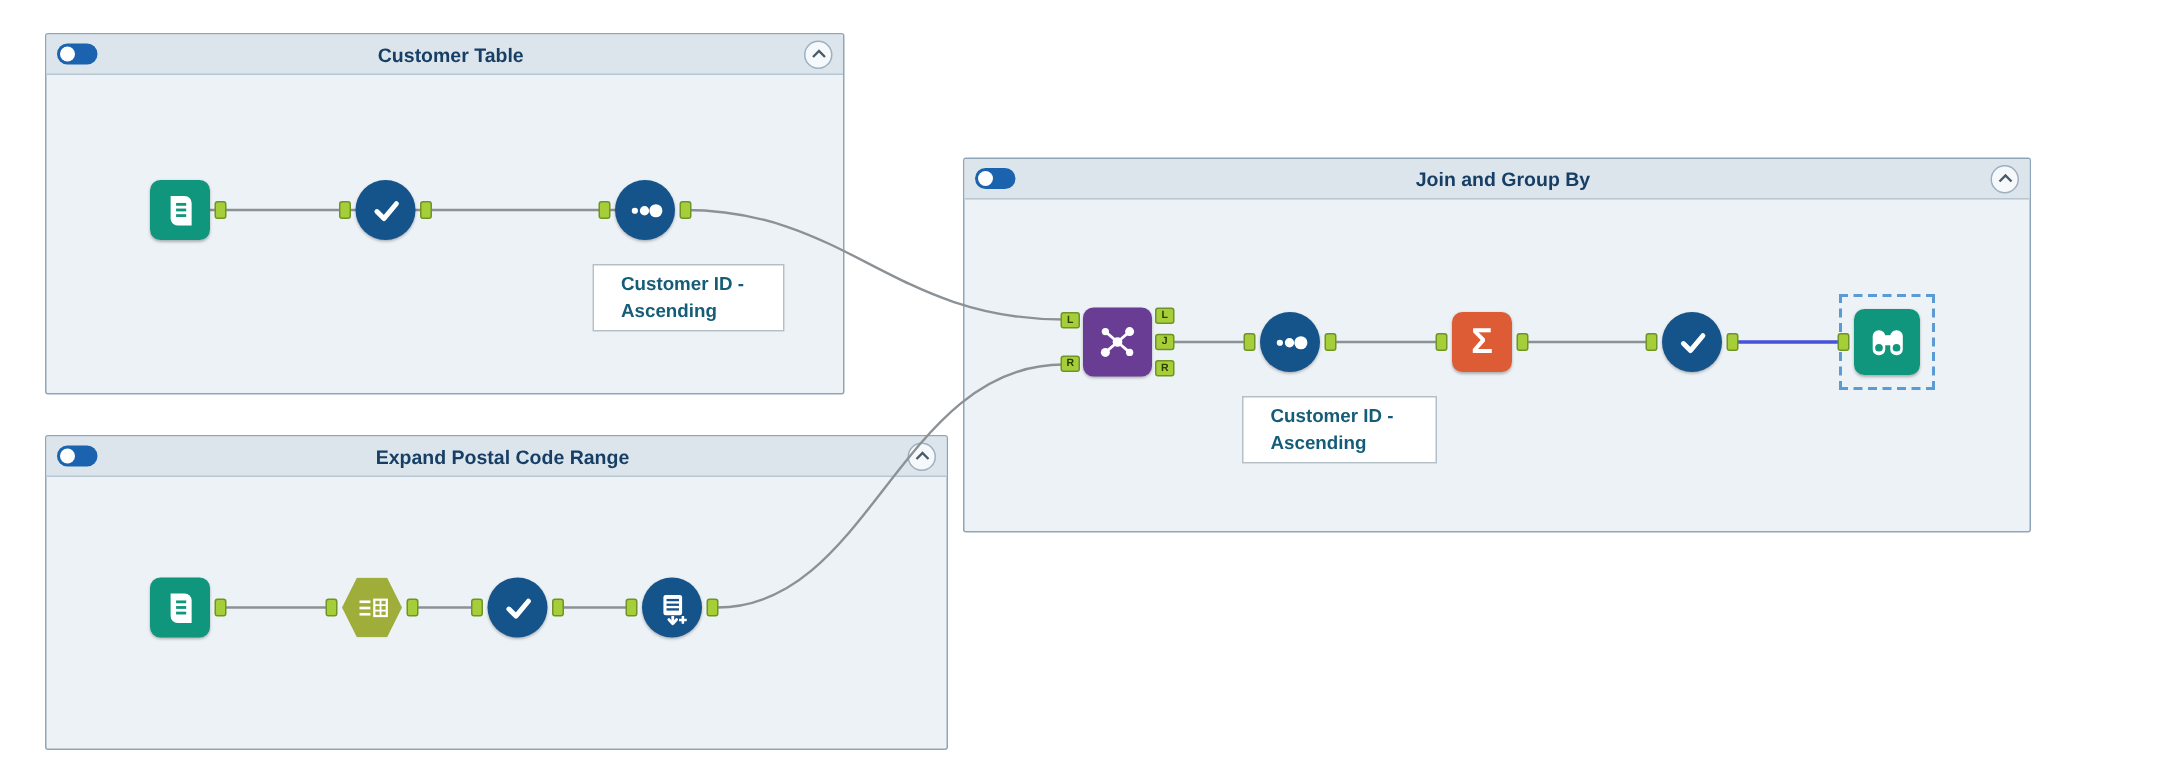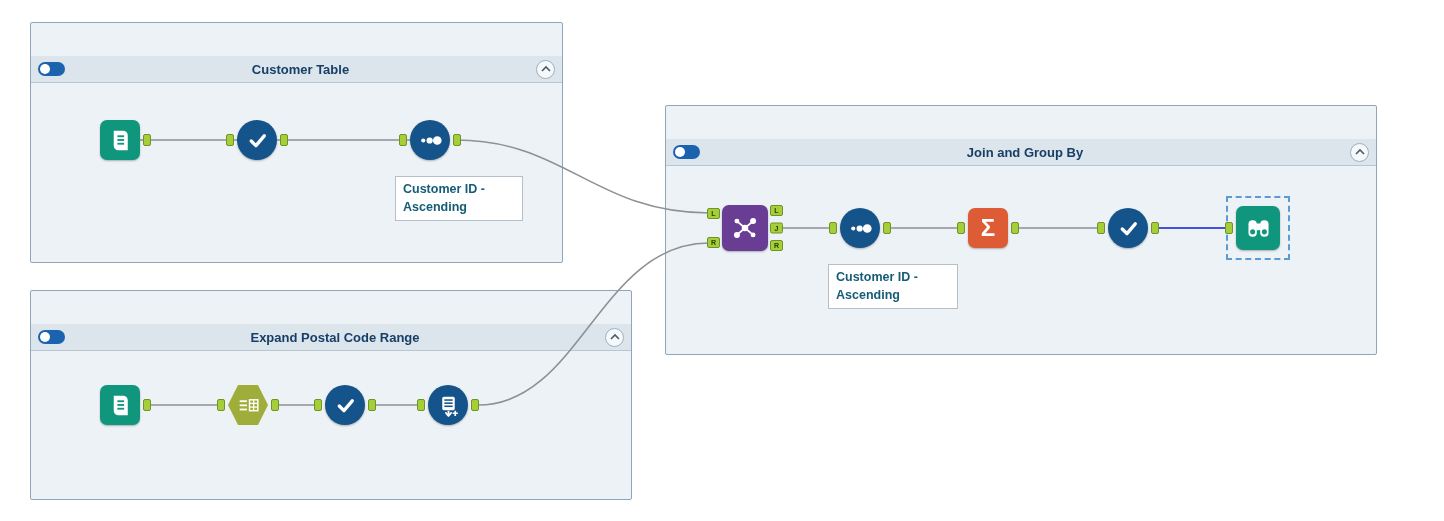--- a/index.html
+++ b/index.html
@@ -1,21 +1,21 @@
 <!DOCTYPE html>
 <html><head>
 <meta charset="utf-8">
 <style>
   * { margin:0; padding:0; box-sizing:border-box; }
   html,body { background:#ffffff; font-family:"Liberation Sans", sans-serif; }
   .canvas { position:relative; width:1444px; height:521px; background:#ffffff; overflow:hidden; }
 
   
   .container { position:absolute; border:1px solid #8fa6ba; background:#edf2f6; border-radius:2px; z-index:0; }
-  .container-header { height:27px; background:#dce5ec; border-bottom:1px solid #b8c6d2; display:flex; align-items:center; padding:0 7px; gap:8px;margin-top:33px; }
+  .container-header { height:27px; background:#dce5ec; border-bottom:1px solid #b8c6d2; display:flex; align-items:center; padding:0 7px; gap:8px; }
   .container-title { flex:1; text-align:center; font-size:13px; font-weight:bold; color:#173f66; }
   .toggle { width:27px; height:14px; border-radius:8px; background:#1b63ae; position:relative; flex:0 0 auto; cursor:pointer; }
   .toggle-knob { position:absolute; left:2px; top:2px; width:10px; height:10px; border-radius:50%; background:#ffffff; }
   .collapse-btn { width:19px; height:19px; border-radius:50%; border:1px solid #9db0c0; background:#f6f9fb; display:flex; align-items:center; justify-content:center; flex:0 0 auto; cursor:pointer; }
 
   
   svg.wires { position:absolute; left:0; top:0; z-index:1; }
   .wire { stroke:#8c9196; stroke-width:1.6; fill:none; }
   .wire.selected { stroke:#4453d8; stroke-width:2.2; }
 
@@ -26,21 +26,21 @@
   .rounded { border-radius:7px; }
   .hex { clip-path:polygon(25% 0%, 75% 0%, 100% 50%, 75% 100%, 25% 100%, 0% 50%); box-shadow:none; }
 
   
   .anchor { position:absolute; width:8px; height:12px; background:#a6ce39; border:1px solid #6f9426; border-radius:2px; top:50%; transform:translateY(-50%); z-index:4; }
   .anchor.in  { left:-11px; }
   .anchor.out { right:-11px; }
   .janchor { position:absolute; width:13px; height:11px; background:#a6ce39; border:1px solid #6f9426; border-radius:2px; font-size:7px; font-weight:bold; color:#2c3e00; display:flex; align-items:center; justify-content:center; z-index:4; line-height:1; }
 
   
-  .annotation { position:absolute; background:#ffffff; border:1px solid #b4bfc7; padding:4px 7px; font-size:12.5px; font-weight:600; color:#155d77; line-height:1.4; z-index:2; }
+  .annotation { position:absolute; background:#ffffff; border:1px solid #b4bfc7; padding:4px 18px; font-size:12.5px; font-weight:600; color:#155d77; line-height:1.4; z-index:2; }
 
   .selection-box { position:absolute; border:2px dashed #5b9bd5; z-index:2; background:transparent; }
 
   .sigma { color:#ffffff; font-size:24px; font-weight:bold; line-height:1; }
 </style>
 </head>
 <body>
 
 <div class="canvas">
 
@@ -65,21 +65,21 @@
         </span>
       <span class="container-title">Expand Postal Code Range</span>
       <span class="collapse-btn">
         <svg width="12" height="10" viewBox="0 0 12 10">
             <polyline points="2,7 6,3 10,7" stroke="#4a5a68" stroke-width="1.6" fill="none"></polyline>
           </svg>
       </span>
     </div>
   </div>
 
-  <div class="container" style="left:665px; top:105px; width:712px; height:250px;">
+  <div class="container" style="left:642px; top:105px; width:712px; height:250px;">
     <div class="container-header">
       <span class="toggle">
           <span class="toggle-knob"></span>
         </span>
       <span class="container-title">Join and Group By</span>
       <span class="collapse-btn">
         <svg width="12" height="10" viewBox="0 0 12 10">
             <polyline points="2,7 6,3 10,7" stroke="#4a5a68" stroke-width="1.6" fill="none"></polyline>
           </svg>
       </span>

